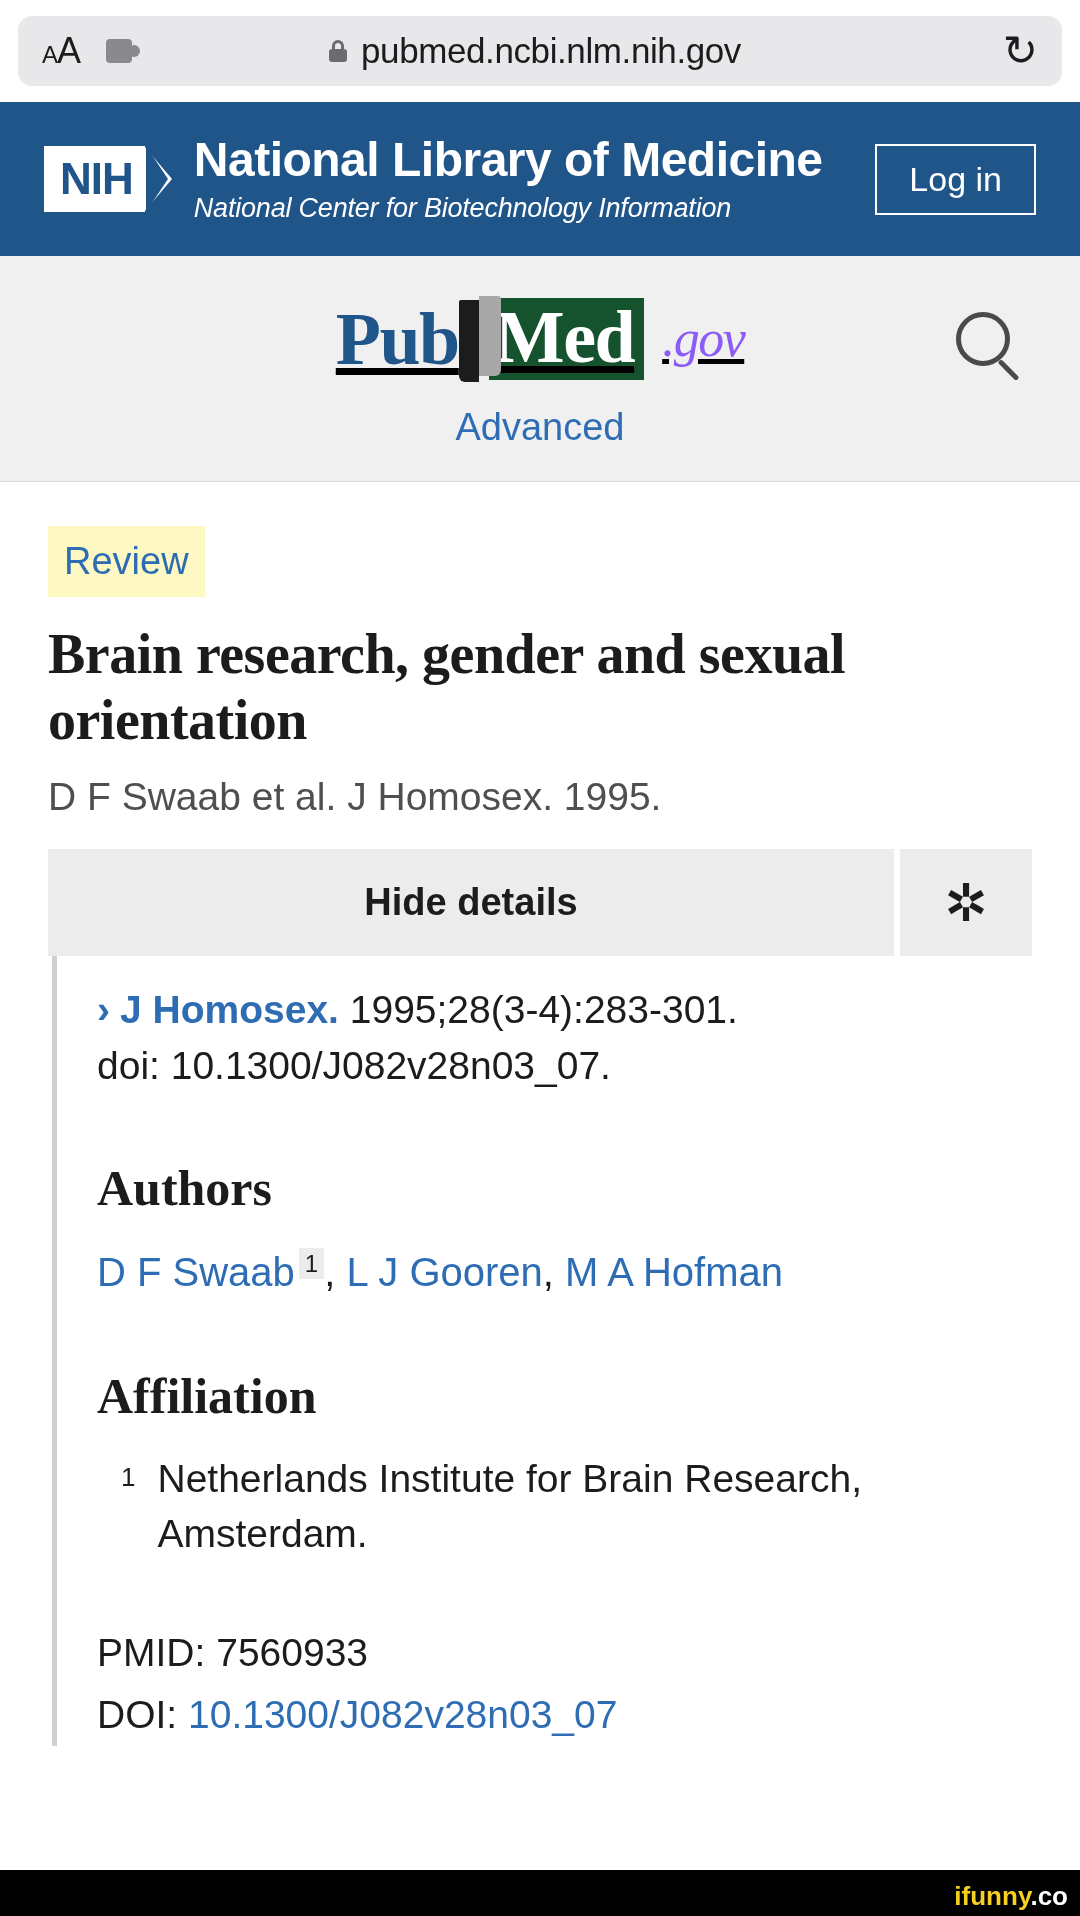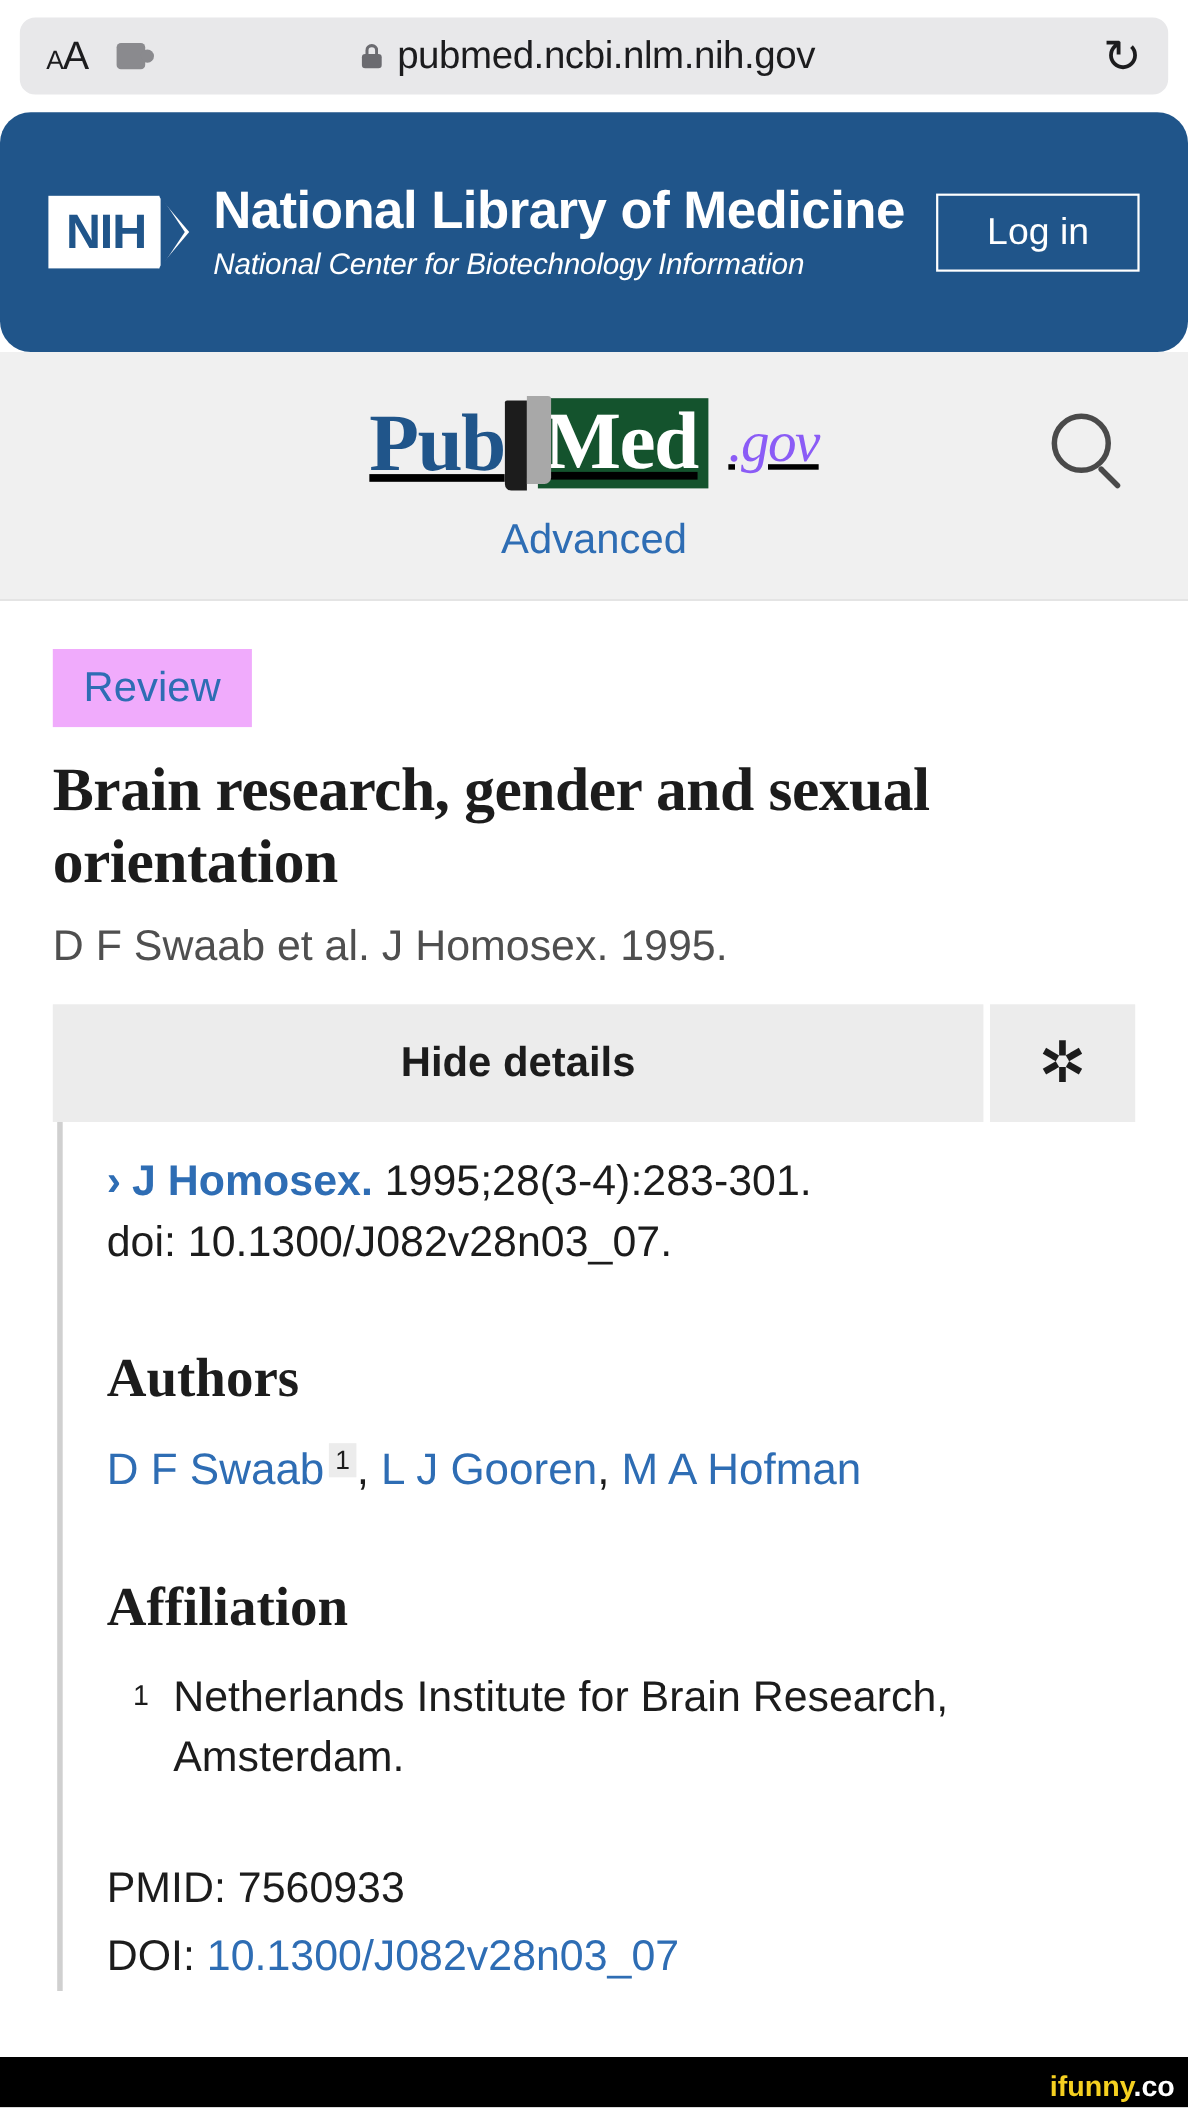--- a/index.html
+++ b/index.html
@@ -104,25 +104,24 @@
     font-size: 42px;
     color: #1c1c1e;
     line-height: 1;
     position: relative;
     z-index: 2;
   }
 
   
   .nih-header {
     background: #20558a;
-    height: 218px;
+    height: 154px;
     display: flex;
     align-items: center;
     padding: 0 44px;
-    border-radius: 28px;
   }
   .nih-logo {
     display: flex;
     align-items: center;
     flex-shrink: 0;
   }
   .nih-box {
     background: #ffffff;
     color: #20558a;
     font-weight: 700;
@@ -164,21 +163,21 @@
     font-size: 27px;
     font-style: italic;
     margin-top: 6px;
     letter-spacing: -0.2px;
   }
   .login-btn {
     margin-left: auto;
     border: 2px solid #ffffff;
     color: #ffffff;
     font-size: 34px;
-    padding: 14px 44px;
+    padding: 14px 32px;
     background: transparent;
     font-family: "Liberation Sans", sans-serif;
     cursor: pointer;
   }
 
   
   .pm-band {
     background: #f0f0f0;
     border-bottom: 1px solid #d8d8d8;
     padding: 40px 0 32px 0;
@@ -265,24 +264,24 @@
     margin-top: 24px;
     text-decoration: none;
   }
 
   
   .content {
     padding: 44px 48px 0 48px;
   }
   .badge-review {
     display: inline-block;
-    background: #f0abfc;
+    background: #fef9c3;
     color: #2e6db4;
     font-size: 38px;
-    padding: 14px 28px;
+    padding: 14px 16px;
     margin-bottom: 24px;
   }
   .article-title {
     font-family: "Liberation Serif", serif;
     font-size: 56px;
     line-height: 1.18;
     color: #1c1c1c;
     font-weight: 700;
     margin-bottom: 22px;
     letter-spacing: -0.5px;

